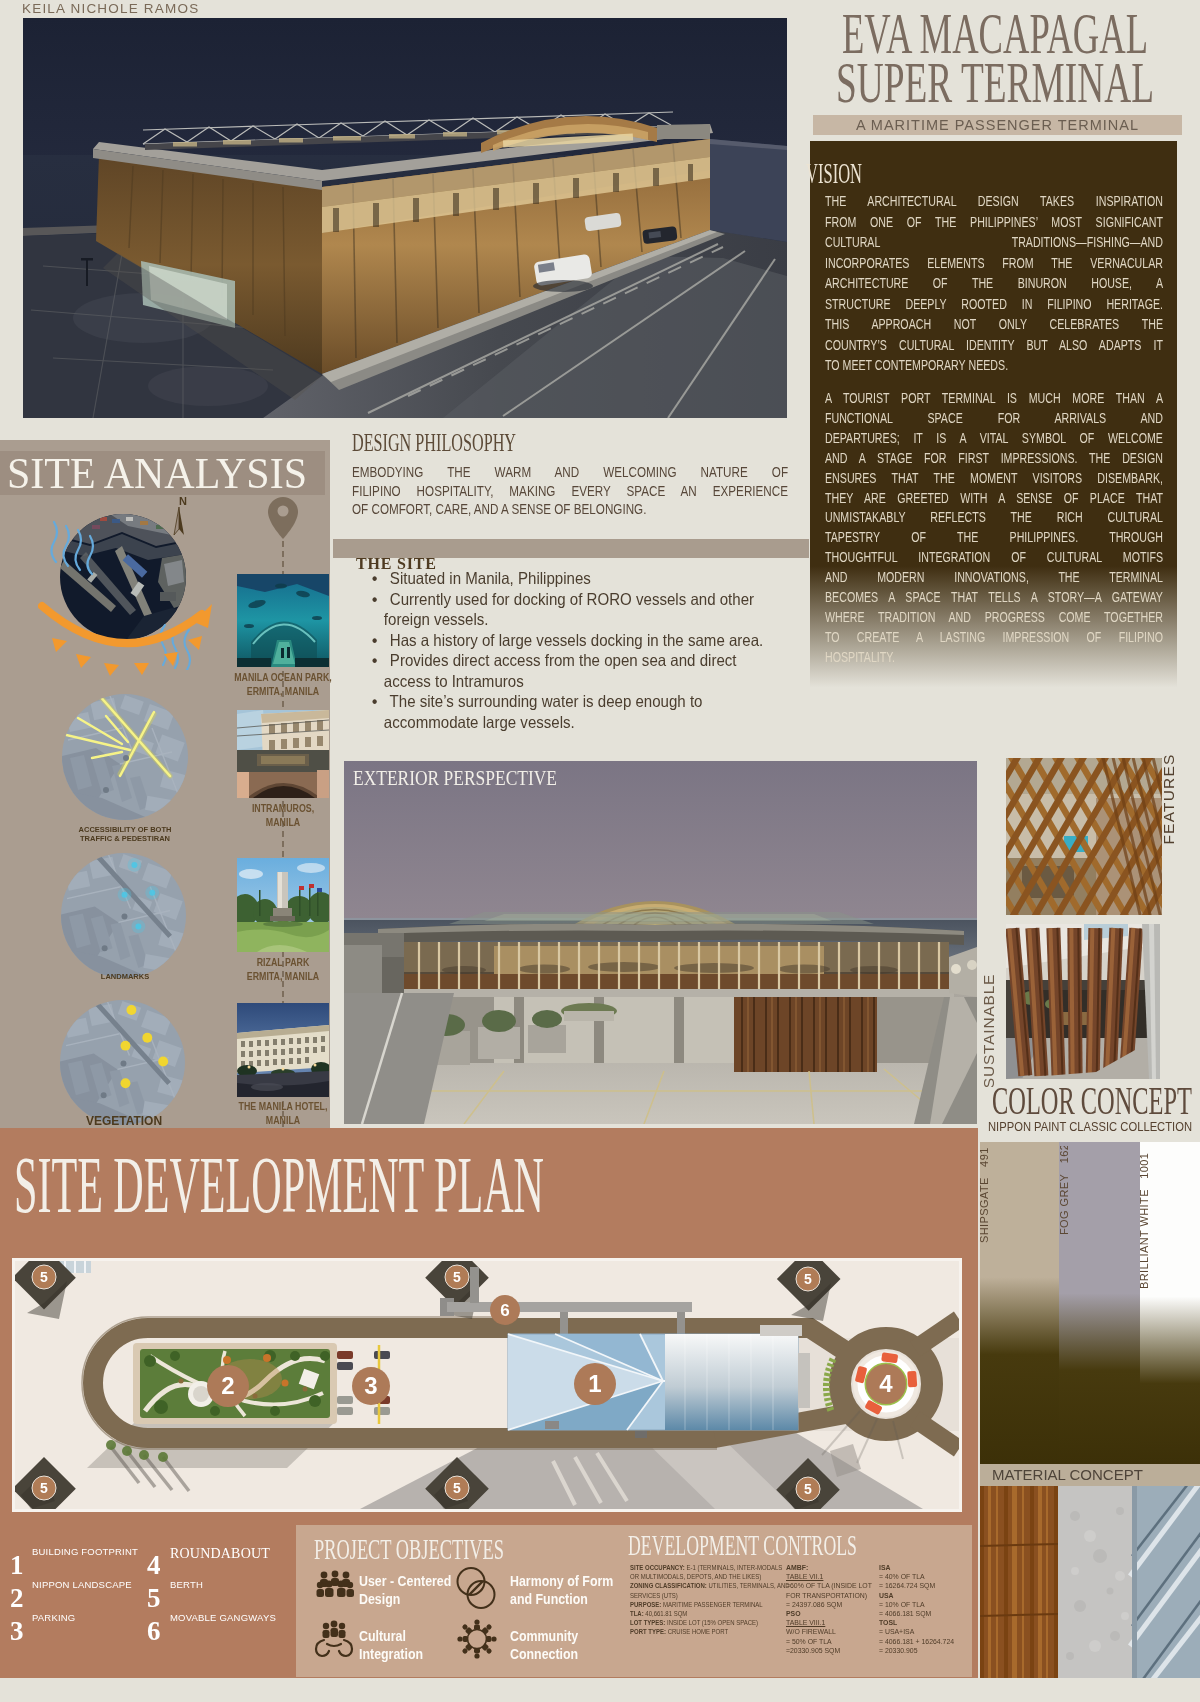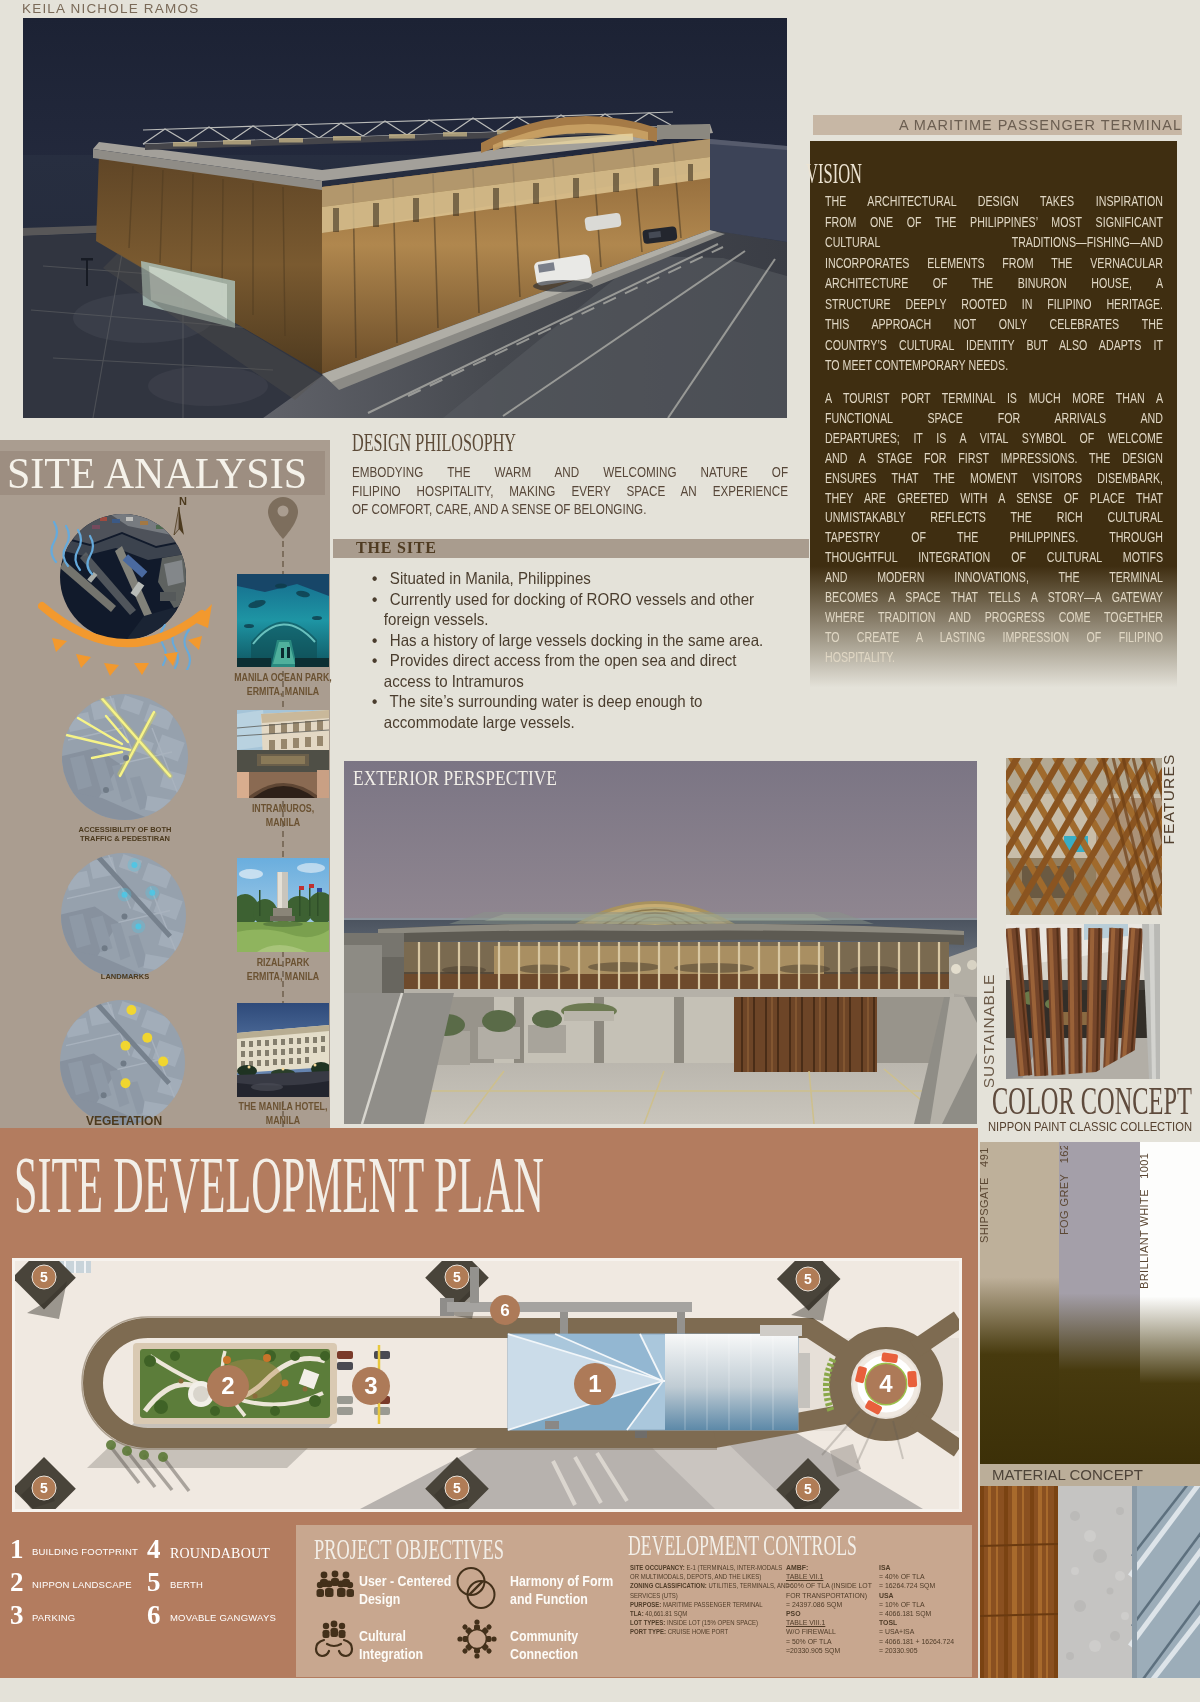--- a/index.html
+++ b/index.html
@@ -1,19 +1,19 @@
 <!DOCTYPE html>
 <html><head>
 <meta charset="utf-8">
 <style>
   html,body{margin:0;padding:0;}
   .page{position:relative;width:1200px;height:1702px;background:#e4e2d9;overflow:hidden;
         font-family:"Liberation Sans",sans-serif;}
   .abs{position:absolute;}
-  .serif{font-family:"Liberation Serif",serif;}
+  .serif{font-family:"Liberation Serif",serif;margin-top:16px;}
   .jl{text-align:justify;}
   .jl div{text-align-last:justify;}
   .jl div.last{text-align-last:left;}
 </style>
 </head>
 <body>
 <div class="page">
 
 <div class="abs" style="left:22px;top:1px;font-size:13.5px;letter-spacing:1.2px;color:#7a6a58;">KEILA NICHOLE RAMOS</div>
 
@@ -156,22 +156,28 @@
 <g transform="rotate(-7 638 218)">
 <rect x="620" y="210" width="34" height="14" rx="4" fill="#23262e"></rect>
 <rect x="626" y="213" width="12" height="6" fill="#454a55"></rect>
 </g>
 
 <rect x="63" y="242" width="2" height="26" fill="#171b24"></rect>
 <rect x="58" y="240" width="12" height="2.5" fill="#171b24"></rect>
 </svg>
 </div>
 
-
-<div class="abs" style="left:813px;top:115px;width:369px;height:20px;background:#c7b7a5;color:#6b5e51;font-size:14.5px;letter-spacing:1px;text-align:right;line-height:21px;">A MARITIME PASSENGER TERMINAL</div>
+<div class="abs" style="left:810px;top:0;width:370px;">
+<svg width="370" height="110" viewBox="0 0 370 110">
+<text x="185" y="53" text-anchor="middle" font-family="Liberation Serif" font-size="56" fill="#7b6c60" textLength="306" lengthAdjust="spacingAndGlyphs">EVA MACAPAGAL</text>
+<text x="185" y="102" text-anchor="middle" font-family="Liberation Serif" font-size="56" fill="#7b6c60" textLength="318" lengthAdjust="spacingAndGlyphs">SUPER TERMINAL</text>
+</svg>
+</div>
+
+<div class="abs" style="left:813px;top:115px;width:369px;height:20px;background:#c7b7a5;color:#6b5e51;font-size:14.5px;letter-spacing:1px;text-align:center;line-height:21px;">A MARITIME PASSENGER TERMINAL</div>
 
 <div class="abs" style="left:810px;top:141px;width:367px;height:552px;background:linear-gradient(to bottom,#3f2e11 0%,#3f2e11 77%,rgba(63,46,17,0) 99%);"></div>
 
 <div class="abs" style="left:806px;top:156px;">
 <svg width="70" height="34">
         <text x="0" y="27" font-family="Liberation Serif" font-size="30" fill="#ece3d2" textLength="56" lengthAdjust="spacingAndGlyphs">VISION</text>
       </svg>
 </div>
 
 <div class="abs jl" style="left:825px;top:191px;width:470px;transform:scaleX(0.7191);transform-origin:0 0;color:#e0d7c4;font-size:14.8px;line-height:20.5px;">

